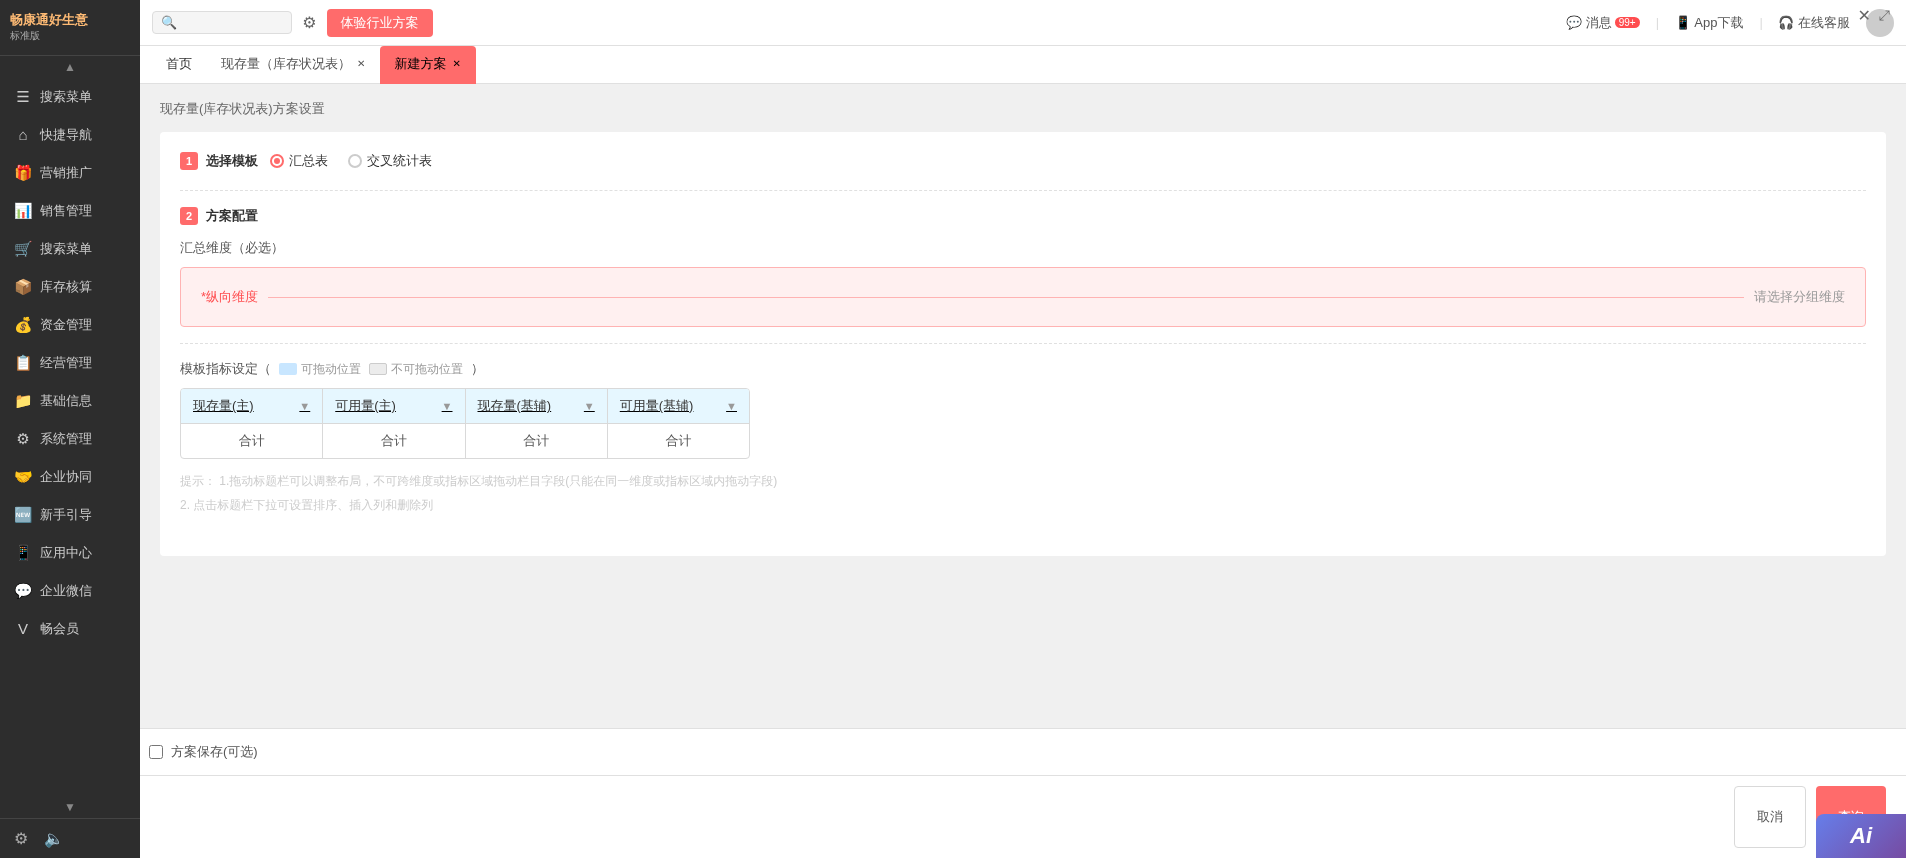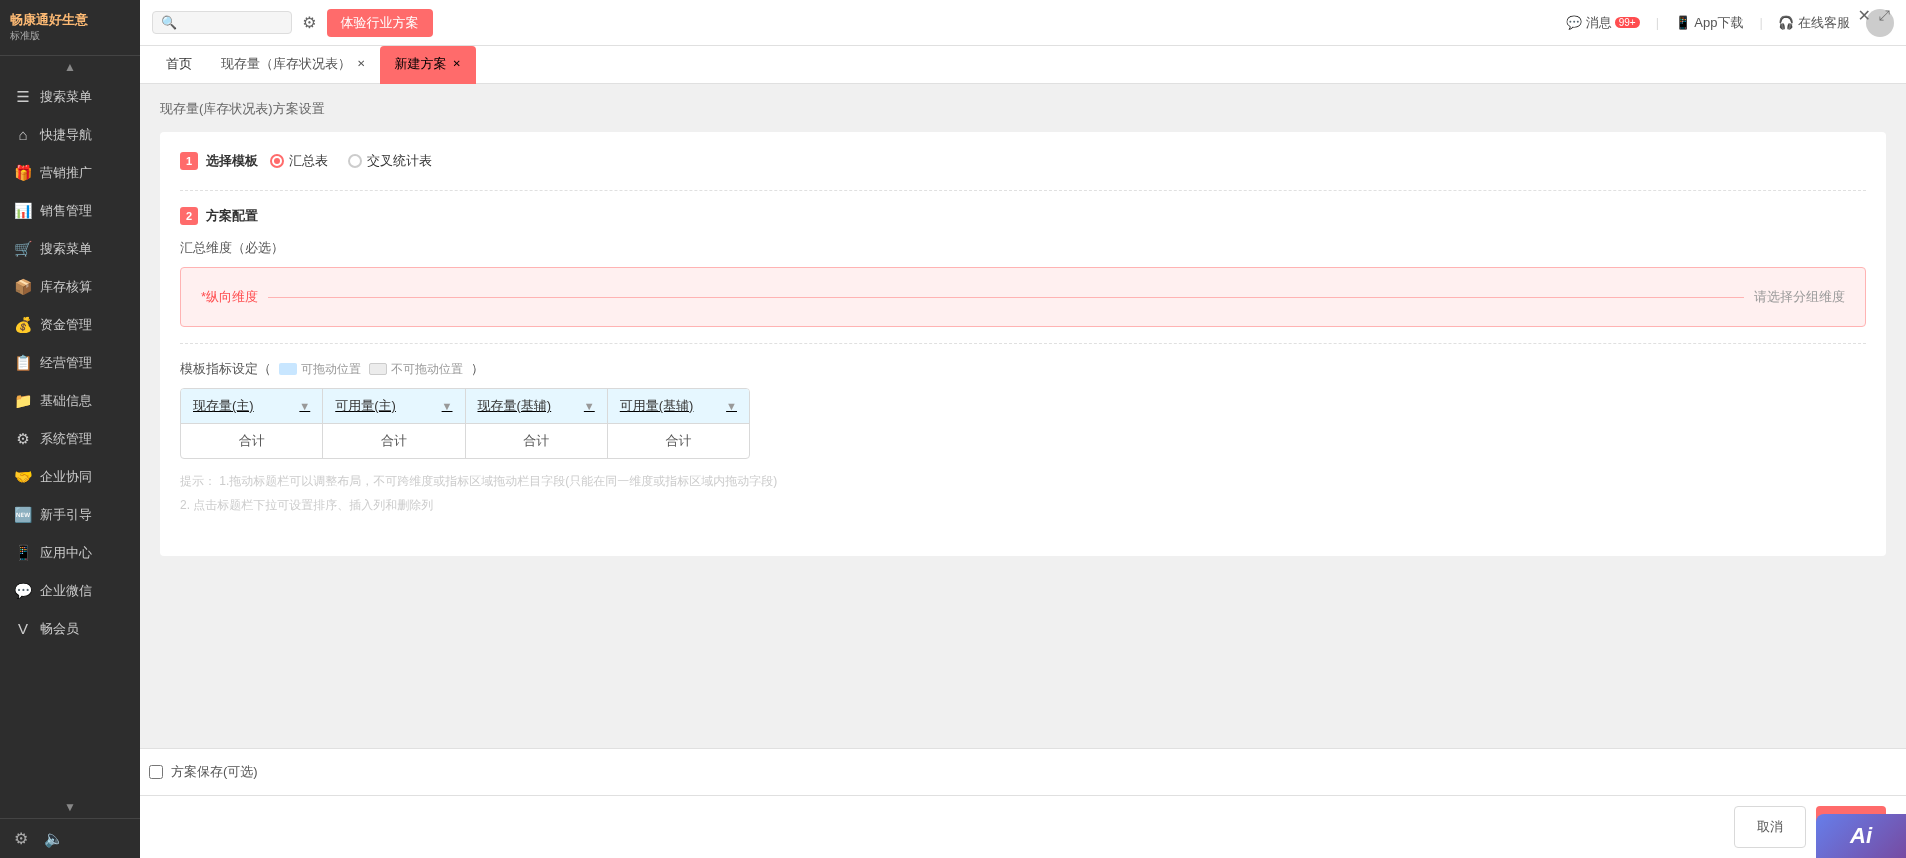--- a/index.html
+++ b/index.html
@@ -385,21 +385,21 @@
     .action-bar {
       display: flex;
       justify-content: flex-end;
       padding: 10px 20px;
       gap: 10px;
       background: #fff;
       border-top: 1px solid #e0e0e0;
       flex-shrink: 0;
     }
     .btn-cancel {
-      padding: 11px 22px;
+      padding: 21px 22px;
       border: 1px solid #d9d9d9;
       background: #fff;
       color: #555;
       border-radius: 4px;
       cursor: pointer;
       font-size: 13px;
     }
     .btn-query {
       padding: 7px 22px;
       border: none;

